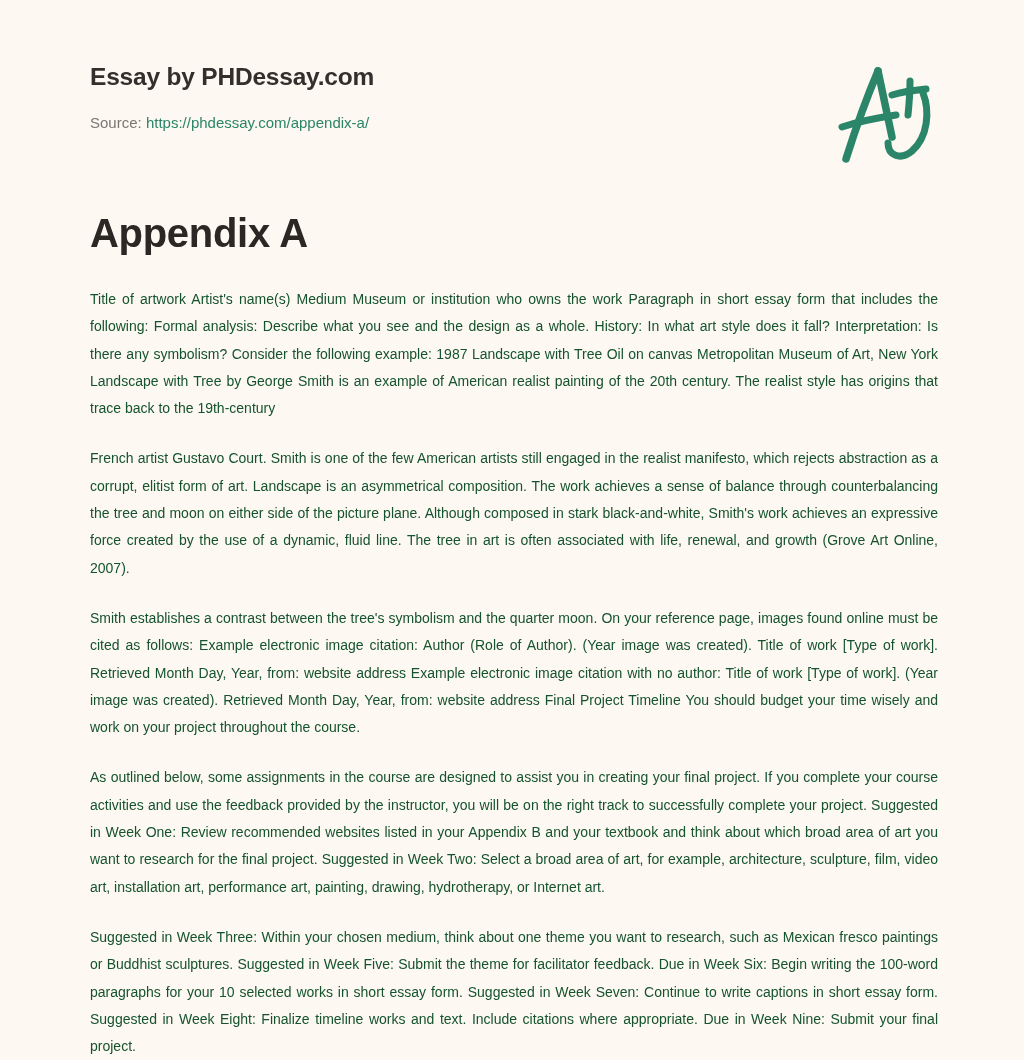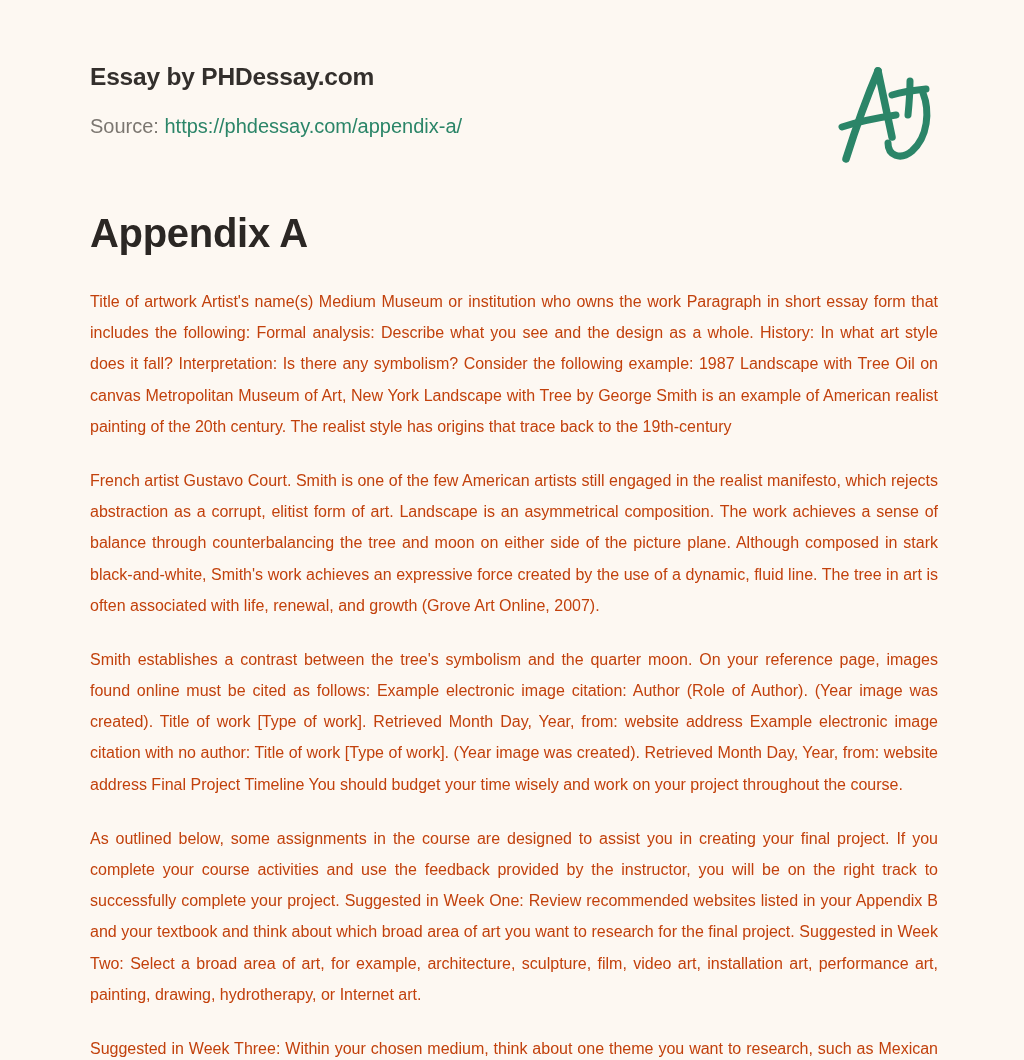--- a/index.html
+++ b/index.html
@@ -44,21 +44,21 @@
     font-size: 24.5px;
     font-weight: bold;
     color: #332f2c;
     letter-spacing: -0.2px;
     line-height: 1.2;
     margin: 0;
   }
 
   .source-line {
     margin-top: 22px;
-    font-size: 20px;
+    font-size: 15px;
     color: #7b7670;
     line-height: 1.3;
     white-space: nowrap;
   }
 
   .source-label {
     color: #7b7670;
   }
 
   .source-link {
@@ -88,24 +88,24 @@
     font-size: 40px;
     font-weight: bold;
     color: #2b2724;
     letter-spacing: -0.3px;
     margin: 0 0 28px 0;
     line-height: 1.25;
   }
 
   .article-body p {
     margin: 0 0 23px 0;
-    font-size: 16px;
+    font-size: 14px;
     line-height: 1.95;
     text-align: justify;
-    color: #c2410c;
+    color: #14532d;
     hyphens: none;
   }
   .article-body p:last-child { margin-bottom: 0; }
 </style>
 </head>
 <body>
 
 <div class="page">
 
   <div class="header">

